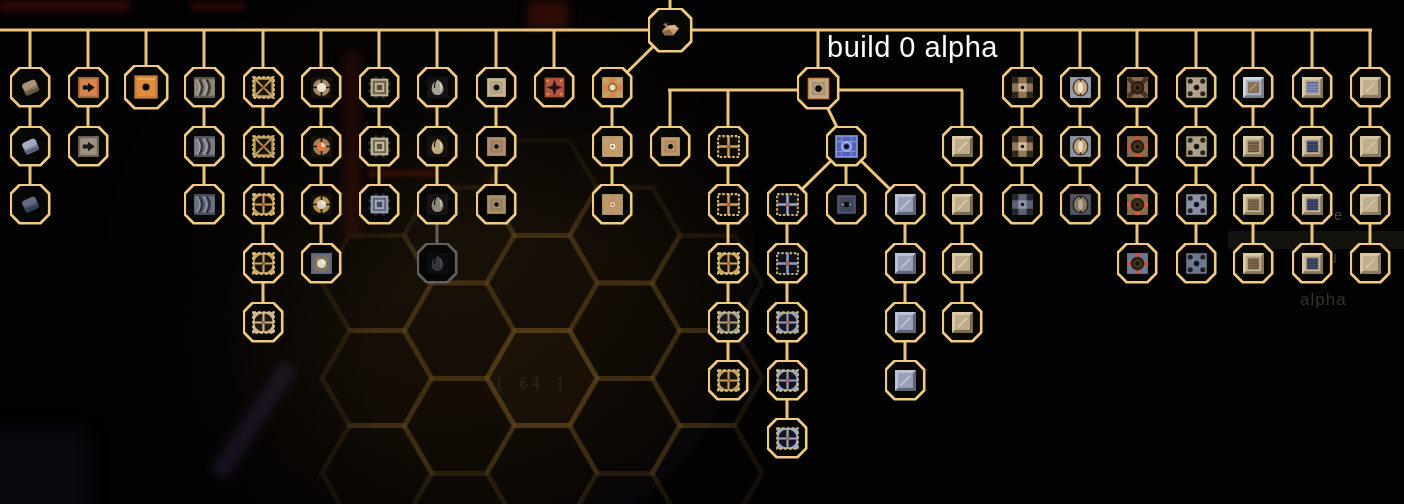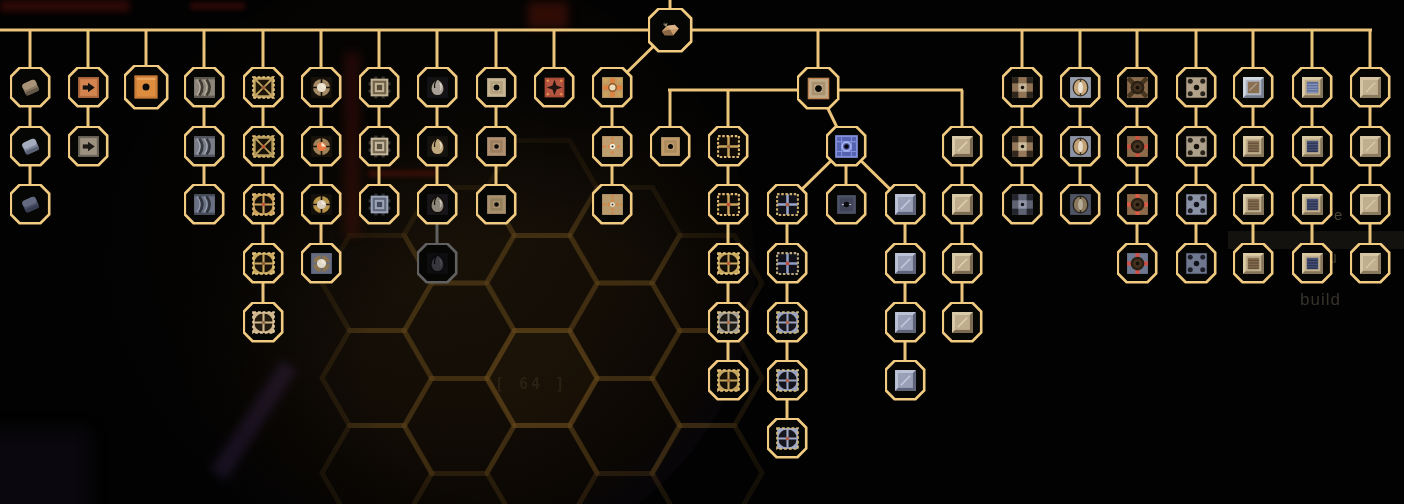--- a/index.html
+++ b/index.html
@@ -56,21 +56,21 @@
       <div class="streak" style="left: 528px; top: 2px; width: 40px; height: 26px; background: rgba(130, 30, 12, 0.35); filter: blur(4px);"></div>
       <div class="streak" style="left: 344px; top: 52px; width: 16px; height: 185px; background: rgba(90, 20, 12, 0.35); filter: blur(5px);"></div>
       <div class="streak" style="left: 368px; top: 170px; width: 70px; height: 7px; background: rgba(90, 18, 10, 0.5); filter: blur(2px);"></div>
       <div class="streak" style="left: 245px; top: 355px; width: 18px; height: 130px; background: rgba(115, 78, 168, 0.18); filter: blur(5px); transform: rotate(33deg);"></div>
       <div class="streak" style="left: -20px; top: 430px; width: 110px; height: 90px; background: rgba(90, 60, 130, 0.1); filter: blur(10px);"></div>
     </div>
   <div id="sector-label" style="left: 495px; top: 375px;">[ 64 ]</div>
   <div id="fainttexts">
       <div class="fainttext" style="left: 1334px; top: 206px; font-size: 15px; color: rgb(74, 69, 55);">e</div>
       <div class="fainttext" style="left: 1317px; top: 248px; font-size: 17px; color: rgb(59, 55, 44);">bu</div>
-      <div class="fainttext" style="left: 1300px; top: 290px; font-size: 17px; color: rgb(53, 51, 42);">build</div>
+      <div class="fainttext" style="left: 1300px; top: 290px; font-size: 17px; color: rgb(53, 51, 42);">alpha</div>
     </div>
   <div id="edges">
       <div class="edge" style="left: 0px; top: 30px; width: 1372px; height: 3px; transform-origin: 0px 1.5px; transform: translateY(-1.5px) rotate(0rad); background: rgb(234, 196, 122);"></div>
       <div class="edge" style="left: 668px; top: 90px; width: 295px; height: 3px; transform-origin: 0px 1.5px; transform: translateY(-1.5px) rotate(0rad); background: rgb(234, 196, 122);"></div>
       <div class="edge" style="left: 670px; top: 0px; width: 30px; height: 3px; transform-origin: 0px 1.5px; transform: translateY(-1.5px) rotate(1.5708rad); background: rgb(234, 196, 122);"></div>
       <div class="edge" style="left: 30px; top: 30px; width: 174px; height: 3px; transform-origin: 0px 1.5px; transform: translateY(-1.5px) rotate(1.5708rad); background: rgb(234, 196, 122);"></div>
       <div class="edge" style="left: 88px; top: 30px; width: 116px; height: 3px; transform-origin: 0px 1.5px; transform: translateY(-1.5px) rotate(1.5708rad); background: rgb(234, 196, 122);"></div>
       <div class="edge" style="left: 146px; top: 30px; width: 57px; height: 3px; transform-origin: 0px 1.5px; transform: translateY(-1.5px) rotate(1.5708rad); background: rgb(234, 196, 122);"></div>
       <div class="edge" style="left: 204px; top: 30px; width: 174px; height: 3px; transform-origin: 0px 1.5px; transform: translateY(-1.5px) rotate(1.5708rad); background: rgb(234, 196, 122);"></div>
       <div class="edge" style="left: 263px; top: 30px; width: 292px; height: 3px; transform-origin: 0px 1.5px; transform: translateY(-1.5px) rotate(1.5708rad); background: rgb(234, 196, 122);"></div>
@@ -1068,13 +1068,14 @@
           <svg viewBox="0 0 24 24" width="25" height="25">
             <rect x="2" y="2" width="20" height="20" fill="#b8a687"></rect>
             <polygon points="2,2 22,2 19,5 5,5 5,19 2,22" fill="#d6c6a4"></polygon>
             <polygon points="22,2 22,22 2,22 5,19 19,19 19,5" fill="#8a7a60"></polygon>
             <rect x="5" y="5" width="14" height="14" fill="#c0ae8e"></rect>
             <line x1="7.5" y1="16.5" x2="16.5" y2="7.5" stroke="#dccdaa" stroke-width="1.5" opacity="0.85"></line>
           </svg>
         </div>
       </div>
     </div>
+  <div id="page-title" style="left: 827px; top: 31px; color: rgb(255, 255, 255);">build 0 alpha</div>
 </div>
 
 </body></html>

